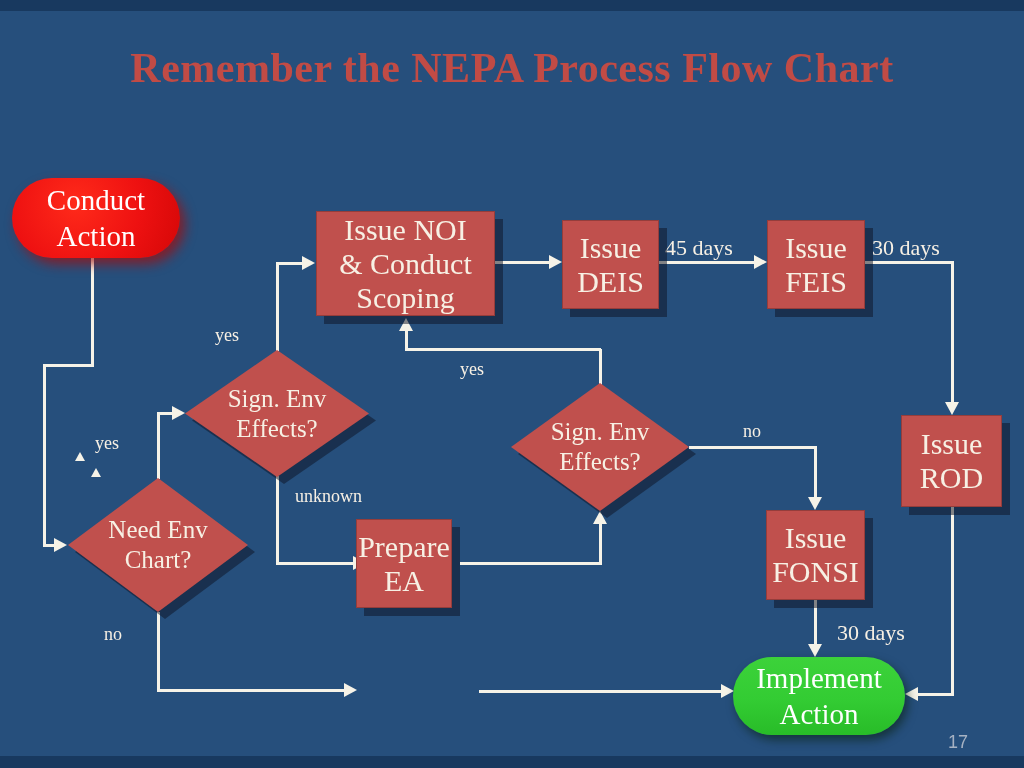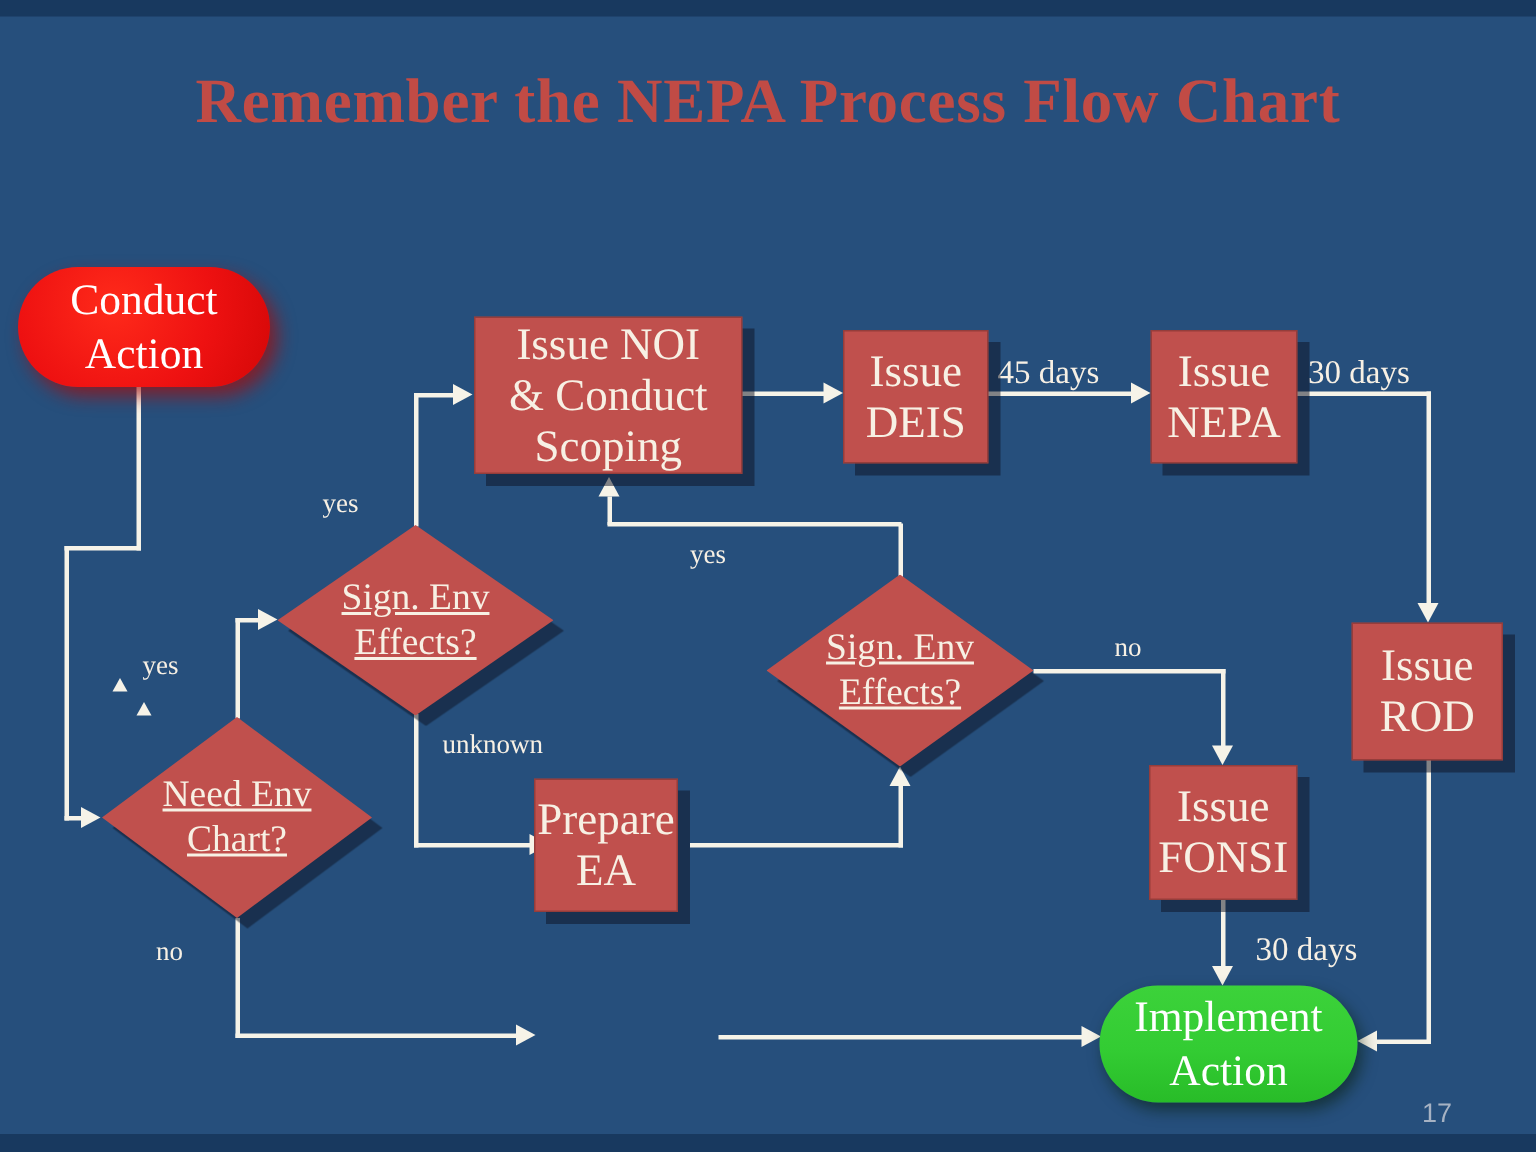--- a/index.html
+++ b/index.html
@@ -24,21 +24,21 @@
   }
   .rect span{display:block;font-size:30px;line-height:34px;text-align:center;}
   
   .dwrap{position:absolute;filter:drop-shadow(7px 7px 0 rgba(12,18,34,0.5));}
   .diamond{
     width:100%;height:100%;display:flex;flex-direction:column;align-items:center;justify-content:center;
     background:var(--node-red,#C0504D);
     clip-path:polygon(50% 0,100% 50%,50% 100%,0 50%);
     color:var(--text-light,#F7F0E4);
   }
-  .diamond span{display:block;font-size:25px;line-height:30px;text-align:center;text-decoration:underline;}
+  .diamond span{display:block;font-size:25px;line-height:30px;text-align:center;}
   
   .stadium{
     position:absolute;display:flex;flex-direction:column;align-items:center;justify-content:center;
     color:#FFFFFF;border-radius:40px;
   }
   .stadium span{display:block;font-size:29px;line-height:36px;text-align:center;}
   .start{
     background:radial-gradient(circle at 38% 32%, #FF2A1A 0%, var(--start-red,#EE1111) 55%, #D40707 100%);
     box-shadow:5px 6px 12px rgba(160,15,15,0.75);
   }
@@ -181,21 +181,21 @@
     <span>Scoping</span>
   </div>
 
   <div class="rect" style="left:562px;top:220px;width:95px;height:87px">
     <span>Issue</span>
     <span>DEIS</span>
   </div>
 
   <div class="rect" style="left:767px;top:220px;width:96px;height:87px">
     <span>Issue</span>
-    <span>NEPA</span>
+    <span>FEIS</span>
   </div>
 
   <div class="rect" style="left:901px;top:415px;width:99px;height:90px">
     <span>Issue</span>
     <span>ROD</span>
   </div>
 
   <div class="rect" style="left:766px;top:510px;width:97px;height:88px">
     <span>Issue</span>
     <span>FONSI</span>

